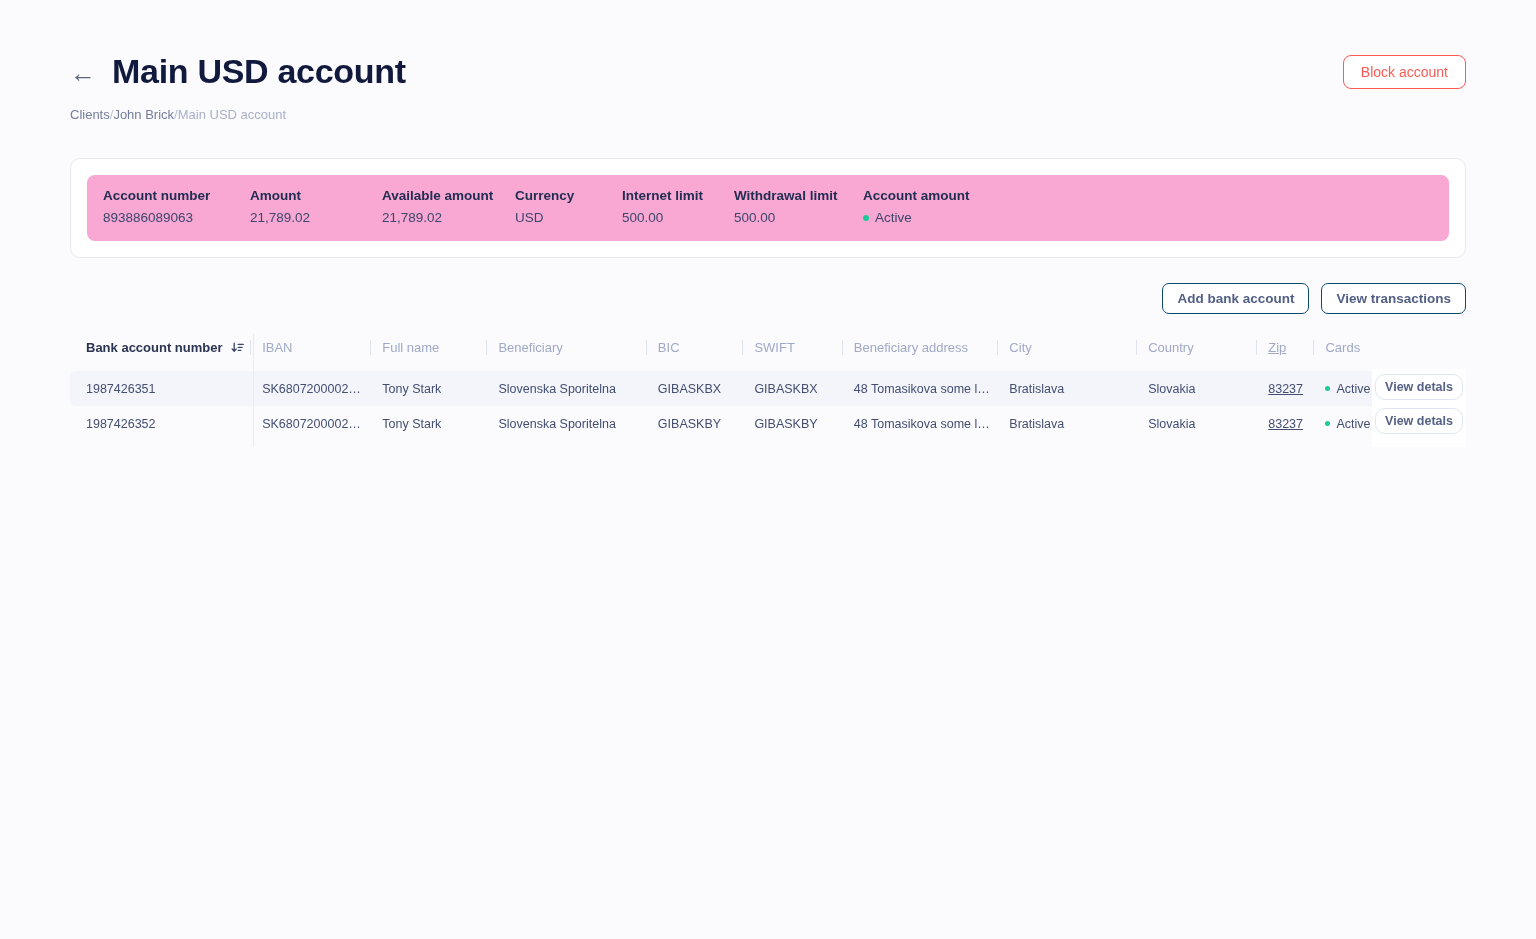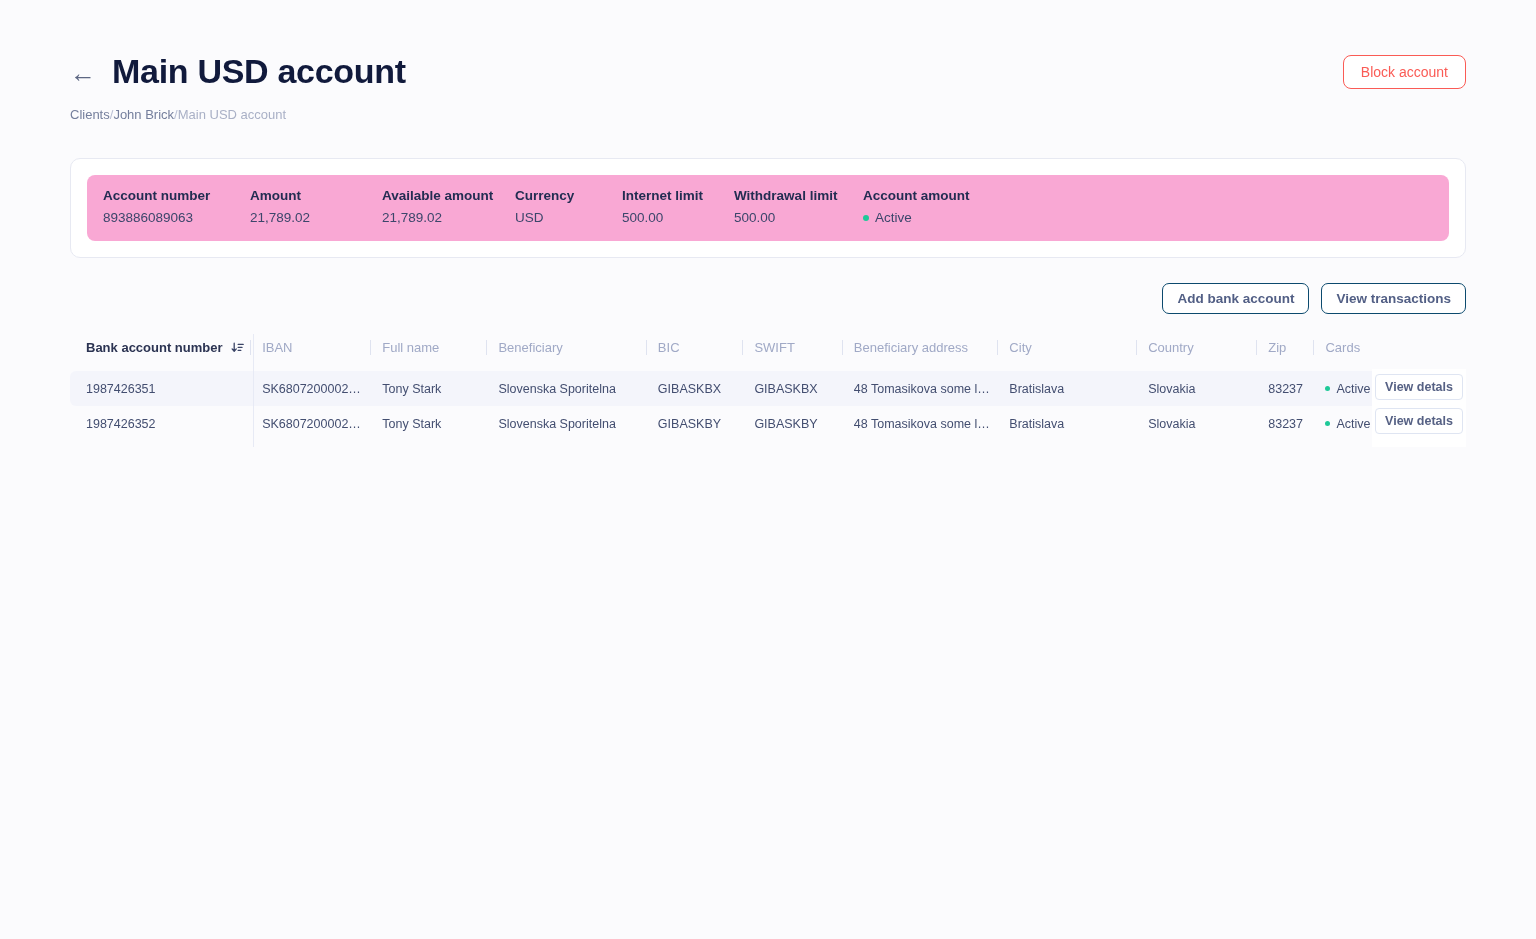--- a/index.html
+++ b/index.html
@@ -105,30 +105,30 @@
     white-space:nowrap; overflow:hidden; text-overflow:ellipsis;
   }
   .td.first { padding-left:16px; }
   .td-status { display:flex; align-items:center; gap:6px; overflow:hidden; }
   .td-status .dot { width:5px; height:5px; flex:0 0 auto; }
 
   
   .c0 { width:183px; } .c1 { width:122px; } .c2 { width:118px; }
   .c3 { width:162px; } .c4 { width:98px;  } .c5 { width:101px; }
   .c6 { width:158px; } .c7 { width:141px; } .c8 { width:122px; }
-  .c9 { width:58px;  } .c10 { width:155px; }
+  .c9 { width:58px;text-decoration:underline;  } .c10 { width:155px; }
 
   
   .action-overlay {
     position:absolute; right:0; top:37px; width:94px; height:78px;
     background:#fff; display:flex; flex-direction:column;
     align-items:center; gap:8px; padding-top:5px;
   }
   .action-btn {
-    background:#fff; border:1px solid #dfe5f2; border-radius:4px;
+    background:#fff; border:1px solid #dfe5f2; border-radius:10px;
     padding:5px 9px; font-size:12.5px; font-weight:700; color:#566184;
     font-family:inherit; cursor:pointer; white-space:nowrap;
   }
 </style>
 </head>
 <body>
 
 <div class="page">
 
   <div class="header-row">

